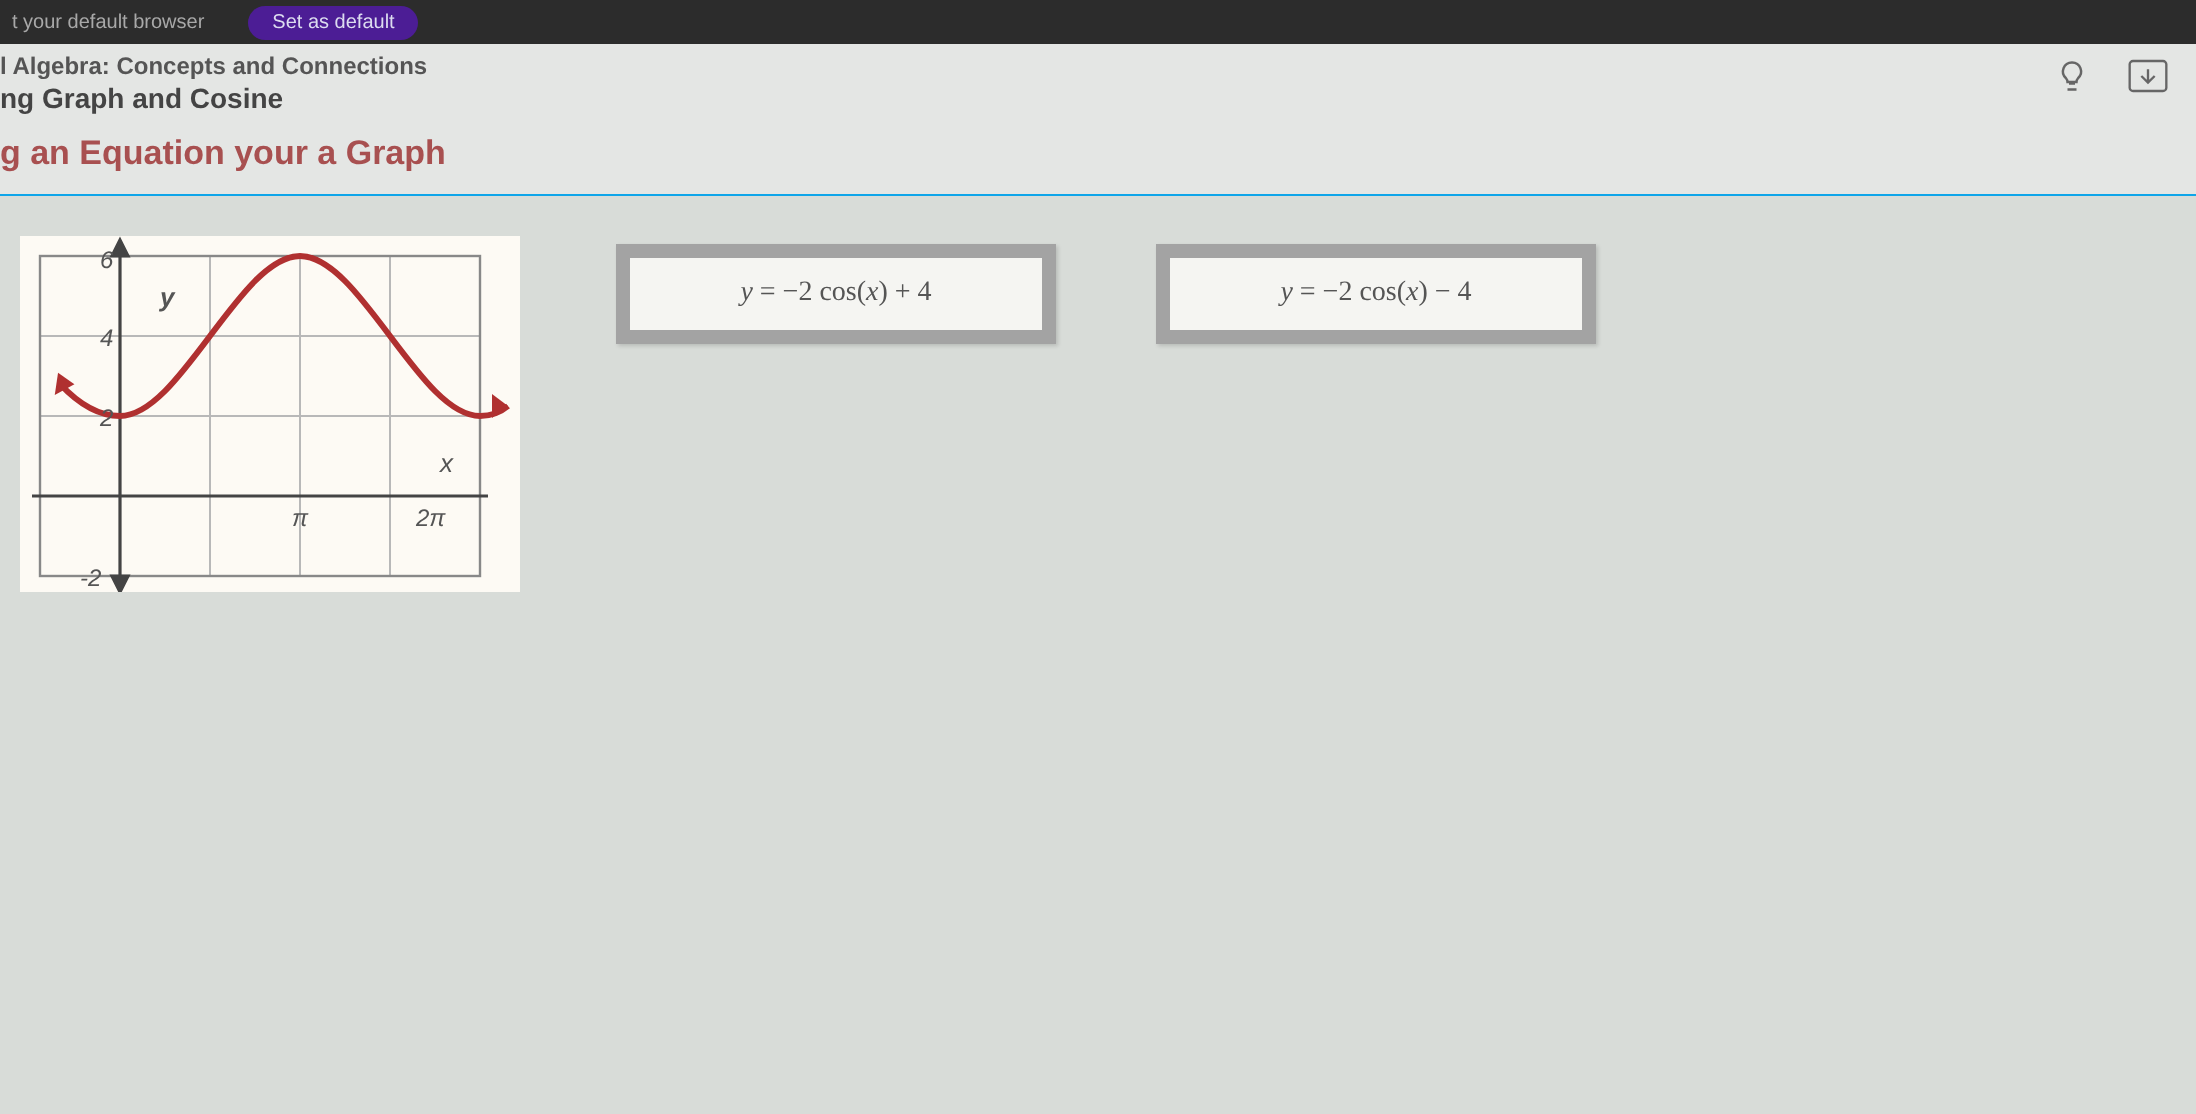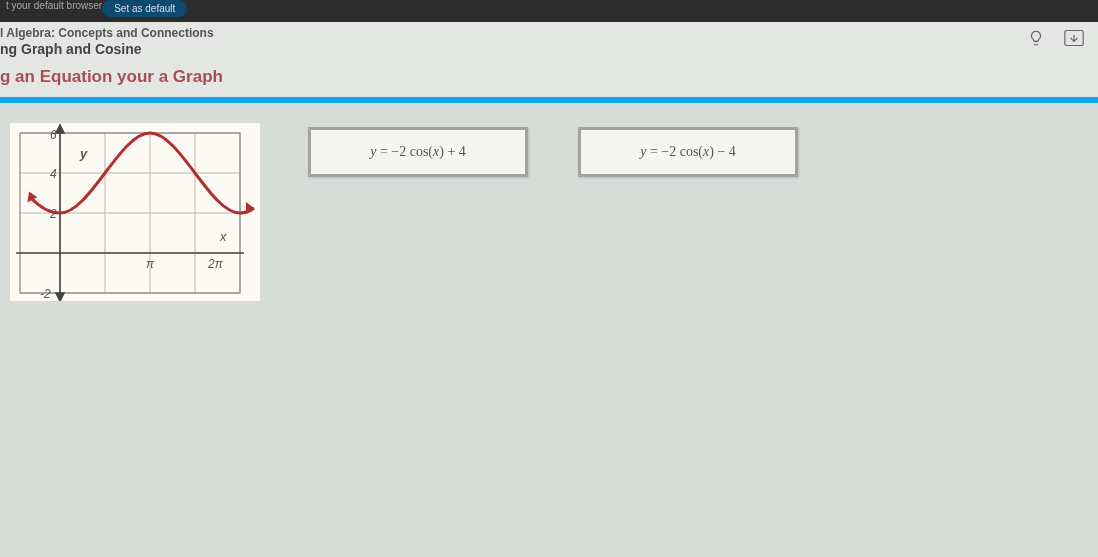--- a/index.html
+++ b/index.html
@@ -8,41 +8,41 @@
     background: #d8dcd8;
     width: 1098px;
     height: 557px;
     overflow: hidden;
     position: relative;
   }
   .browser-bar {
     background: #2c2c2c;
     height: 22px;
     display: flex;
-    align-items: flex-start;
+    align-items: center;
     padding: 0 6px;
-    gap: 0;
+    gap: 22px;
   }
   .browser-text {
     color: #a8a8a8;
     font-size: 10px;
   }
   .set-default {
-    background: #0c4a6e;
+    background: #4c1d95;
     color: #dcdcf0;
     font-size: 10px;
     padding: 3px 12px;
     border-radius: 10px;
     border: none;
     cursor: pointer;
   }
   .header {
     background: #e4e6e4;
     padding: 4px 6px 10px 0;
-    border-bottom: 6px solid #0ea5e9;
+    border-bottom: 1px solid #0ea5e9;
     position: relative;
   }
   .course-line {
     color: #555;
     font-size: 12px;
     font-weight: bold;
   }
   .topic-line {
     color: #444;
     font-size: 14px;
@@ -92,21 +92,21 @@
     margin-bottom: 24px;
     padding-left: 8px;
   }
   .options-grid {
     display: grid;
     grid-template-columns: 220px 220px;
     gap: 28px 50px;
     padding-left: 8px;
   }
   .option {
-    border: 3px solid #a3a3a3;
+    border: 7px solid #a3a3a3;
     background: #f5f5f2;
     height: 50px;
     display: flex;
     align-items: center;
     justify-content: center;
     font-family: Georgia, 'Times New Roman', serif;
     font-size: 14px;
     color: #555;
     cursor: pointer;
     box-shadow: 1px 1px 2px rgba(0,0,0,0.15);

